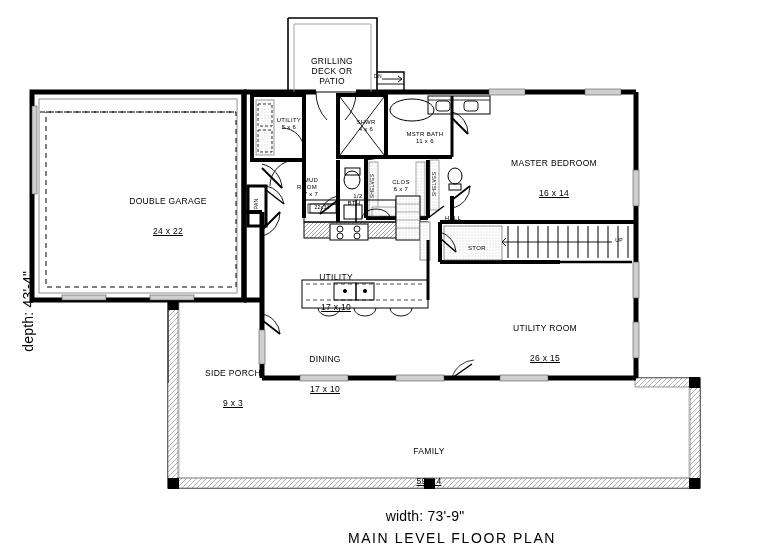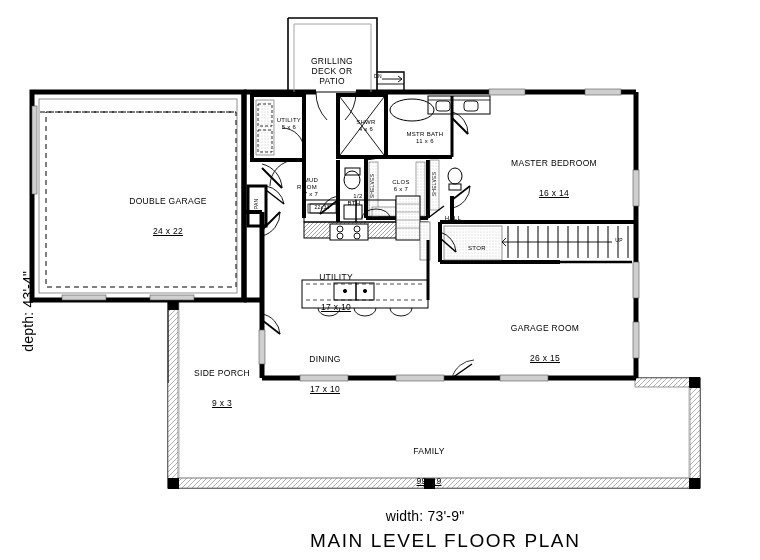--- a/index.html
+++ b/index.html
@@ -12,21 +12,21 @@
        white-space:pre;letter-spacing:.3px;}
   .rm{font-size:8.5px;}
   .rm .n{display:block;}
   .rm .d{display:block;text-decoration:underline;}
   .tiny{font-size:6px;}
   .xtiny{font-size:5px;}
 
   .vert{transform-origin:center center;}
 
   .dimtxt{font-size:14px;letter-spacing:.2px;}
-  .titletxt{font-size:19px;letter-spacing:1.6px;}
+  .titletxt{font-size:14px;letter-spacing:1.6px;margin-left:27px;}
 
   svg{position:absolute;left:0;top:0;}
 </style>
 </head>
 <body>
 
 <div id="stage">
 
   <svg width="760" height="560" viewBox="0 0 760 560">
     <defs>
@@ -334,32 +334,32 @@
     <span class="n">UTILITY</span>
     <span class="d">17 x 10</span>
   </div>
 
   <div class="lbl rm" style="left:290px;top:334px;width:70px;">
     <span class="n">DINING</span>
     <span class="d">17 x 10</span>
   </div>
 
   <div class="lbl rm" style="left:486px;top:303px;width:118px;">
-    <span class="n">GARAGE ROOM</span>
+    <span class="n">UTILITY ROOM</span>
     <span class="d">26 x 15</span>
   </div>
 
-  <div class="lbl rm" style="left:185px;top:348px;width:74px;">
+  <div class="lbl rm" style="left:196px;top:348px;width:74px;">
     <span class="n">SIDE PORCH</span>
     <span class="d">9 x 3</span>
   </div>
 
   <div class="lbl rm" style="left:392px;top:426px;width:74px;">
     <span class="n">FAMILY</span>
-    <span class="d">99 x 9</span>
+    <span class="d">59 x 4</span>
   </div>
 
   <div class="lbl dimtxt vert" style="left:-37px;top:303px;width:130px;transform:rotate(-90deg);">depth: 43'-4"</div>
 
   <div class="lbl dimtxt" style="left:360px;top:508px;width:130px;">width: 73'-9"</div>
 
   <div class="lbl titletxt" style="left:310px;top:530px;width:230px;">MAIN LEVEL FLOOR PLAN</div>
 
 </div>
 

